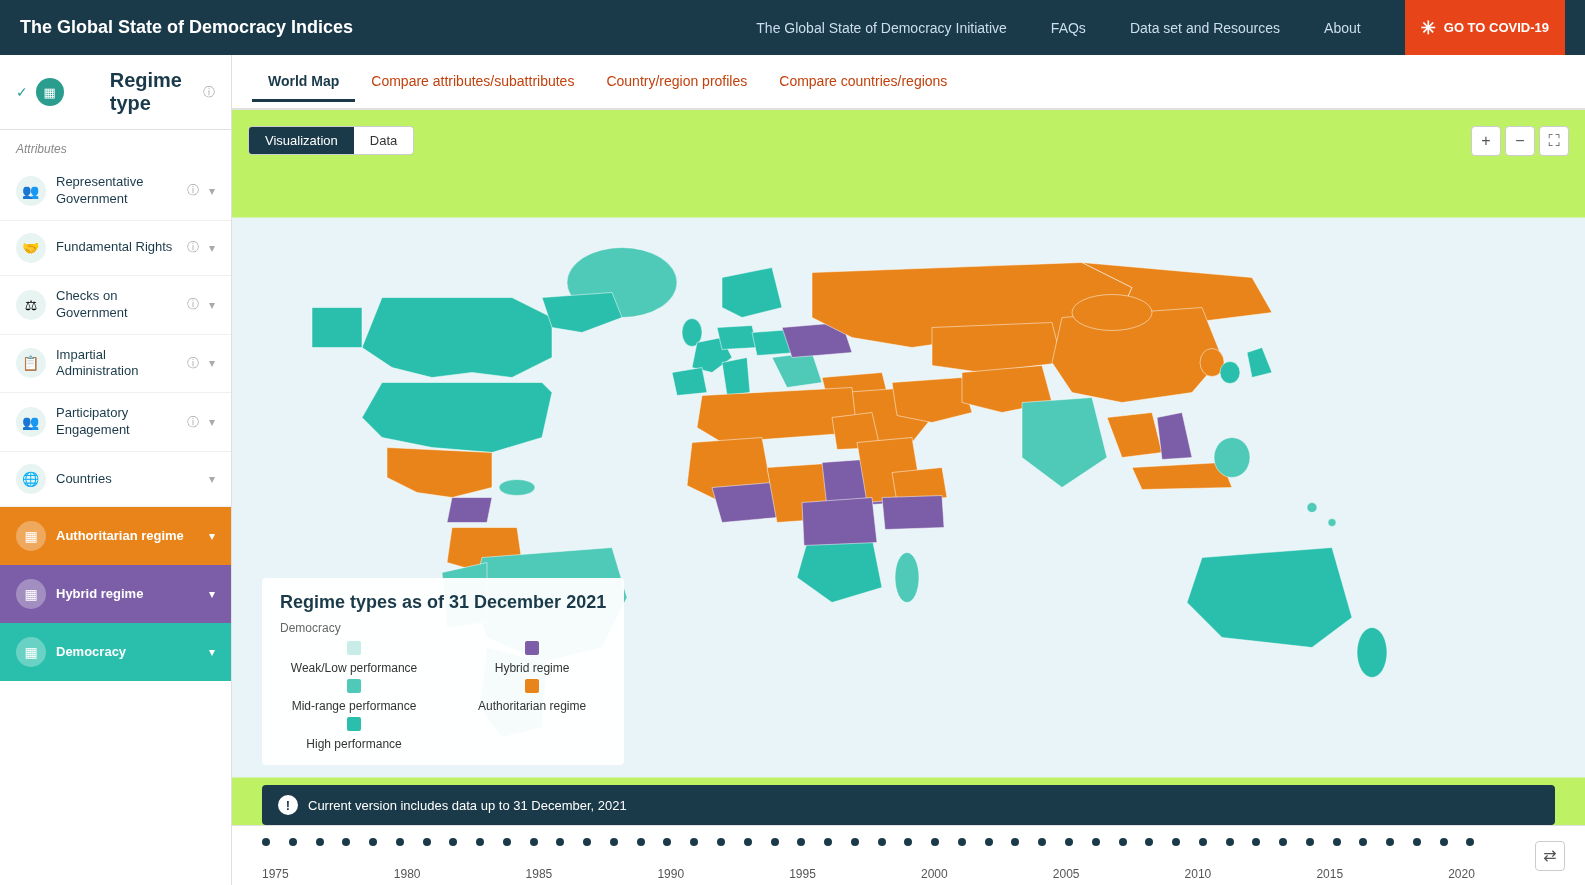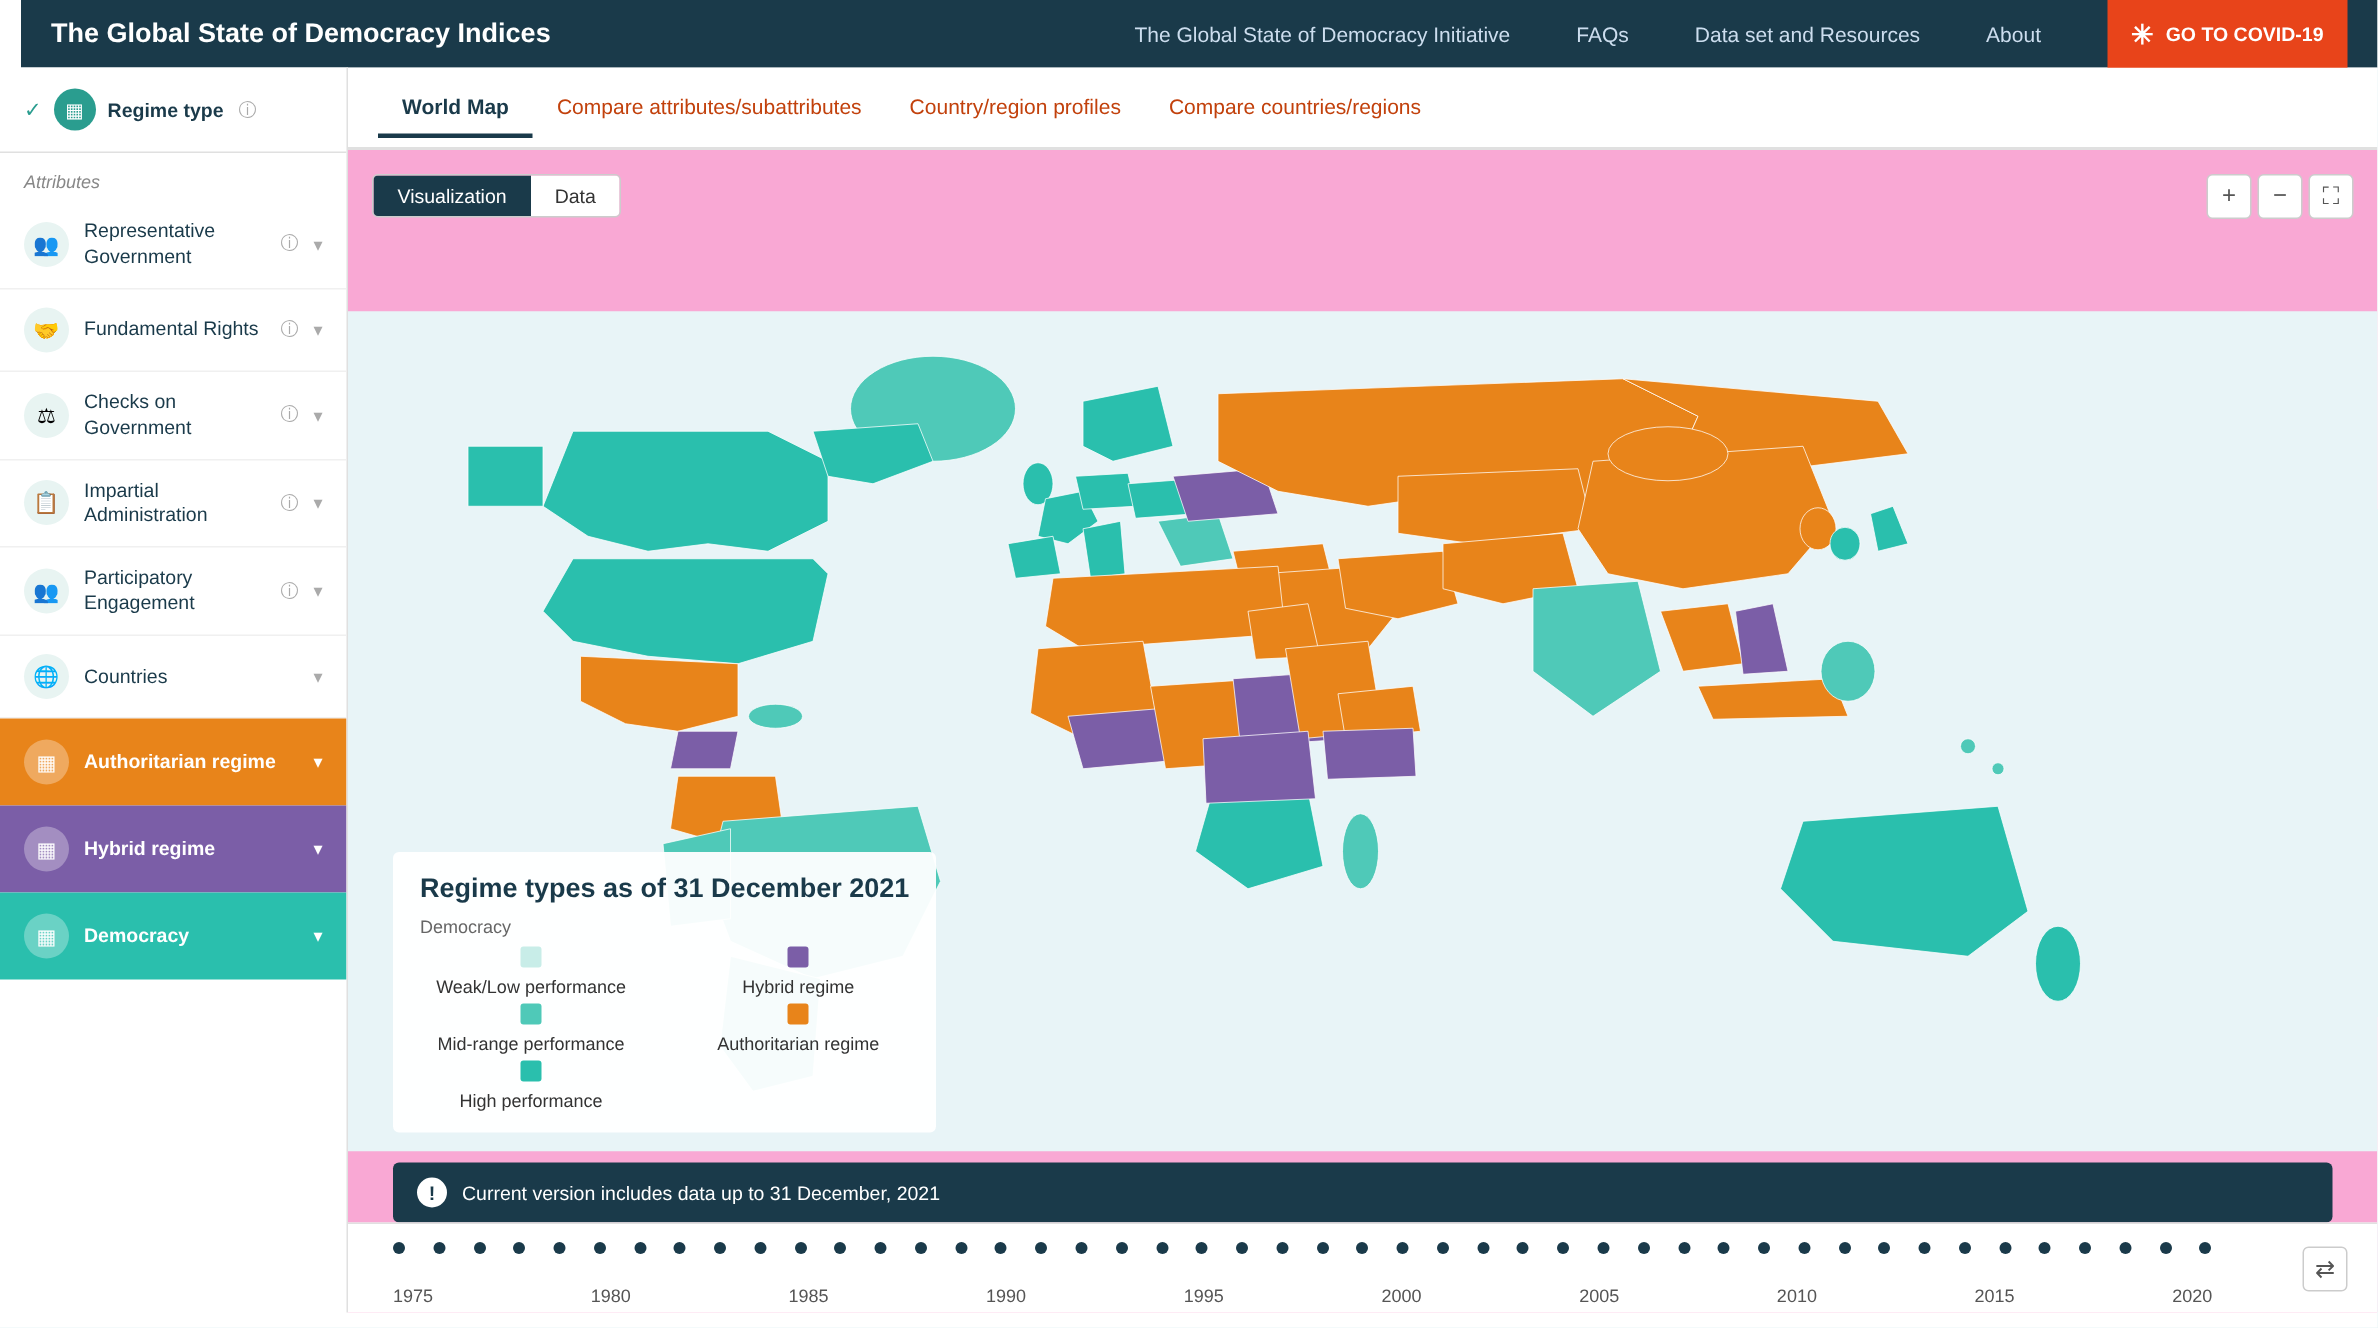--- a/index.html
+++ b/index.html
@@ -2,26 +2,25 @@
 <html><head>
   <meta charset="utf-8">
   <style>
     * { box-sizing: border-box; margin: 0; padding: 0; }
     body { font-family: 'Segoe UI', Arial, sans-serif; background: #fff; overflow: hidden; width: 1585px; height: 885px; }
 
     
     .header {
       background: #1a3a4a;
       color: #fff;
-      height: 45px;
+      height: 55px;
       display: flex;
       align-items: center;
       padding: 0 20px;
       gap: 30px;
-      margin-left: 14px;
     }
     .header-title {
       font-size: 18px;
       font-weight: 700;
       color: #fff;
       flex-shrink: 0;
     }
     .header-nav {
       display: flex;
       gap: 44px;
@@ -75,23 +74,24 @@
     .sidebar-icon {
       width: 28px; height: 28px;
       background: #2a9d8f;
       border-radius: 50%;
       display: flex; align-items: center; justify-content: center;
       color: #fff;
       font-size: 13px;
       flex-shrink: 0;
     }
     .sidebar-top-label {
-      font-size: 13px;
+      font-size: 20px;
       color: #1a3a4a;
       font-weight: 600;
+      margin-left: 38px;
     }
     .info-icon {
       color: #aaa;
       font-size: 12px;
       margin-left: 2px;
     }
     .attributes-label {
       padding: 12px 16px 6px;
       font-size: 12px;
       color: #888;
@@ -186,21 +186,21 @@
     .tab.active {
       color: #1a3a4a;
       border-bottom-color: #1a3a4a;
       font-weight: 600;
     }
 
     
     .map-area {
       flex: 1;
       position: relative;
-      background: #f9a8d4;
+      background: #bef264;
       overflow: hidden;
     }
 
     
     .viz-toggle {
       position: absolute;
       top: 16px;
       left: 16px;
       display: flex;
       border: 1px solid #ccc;

